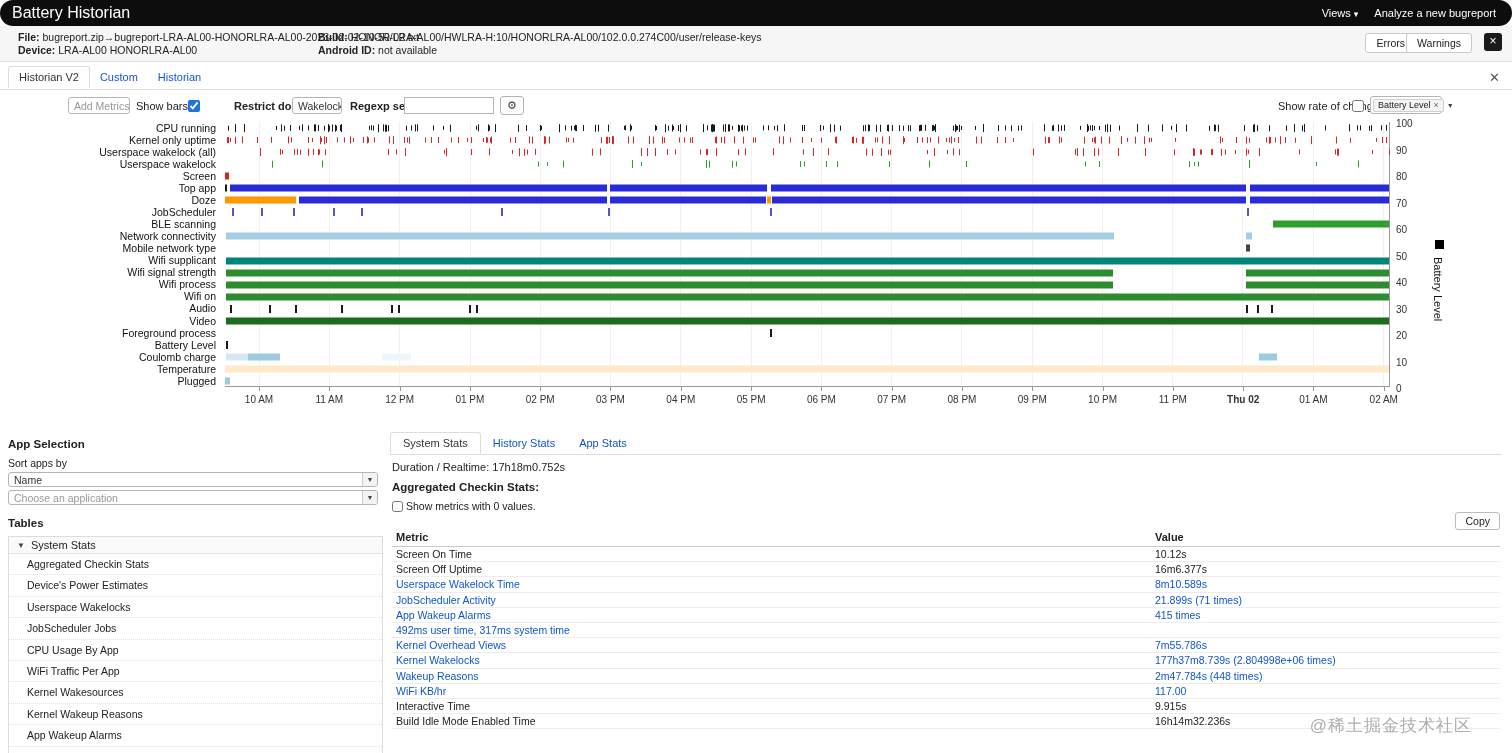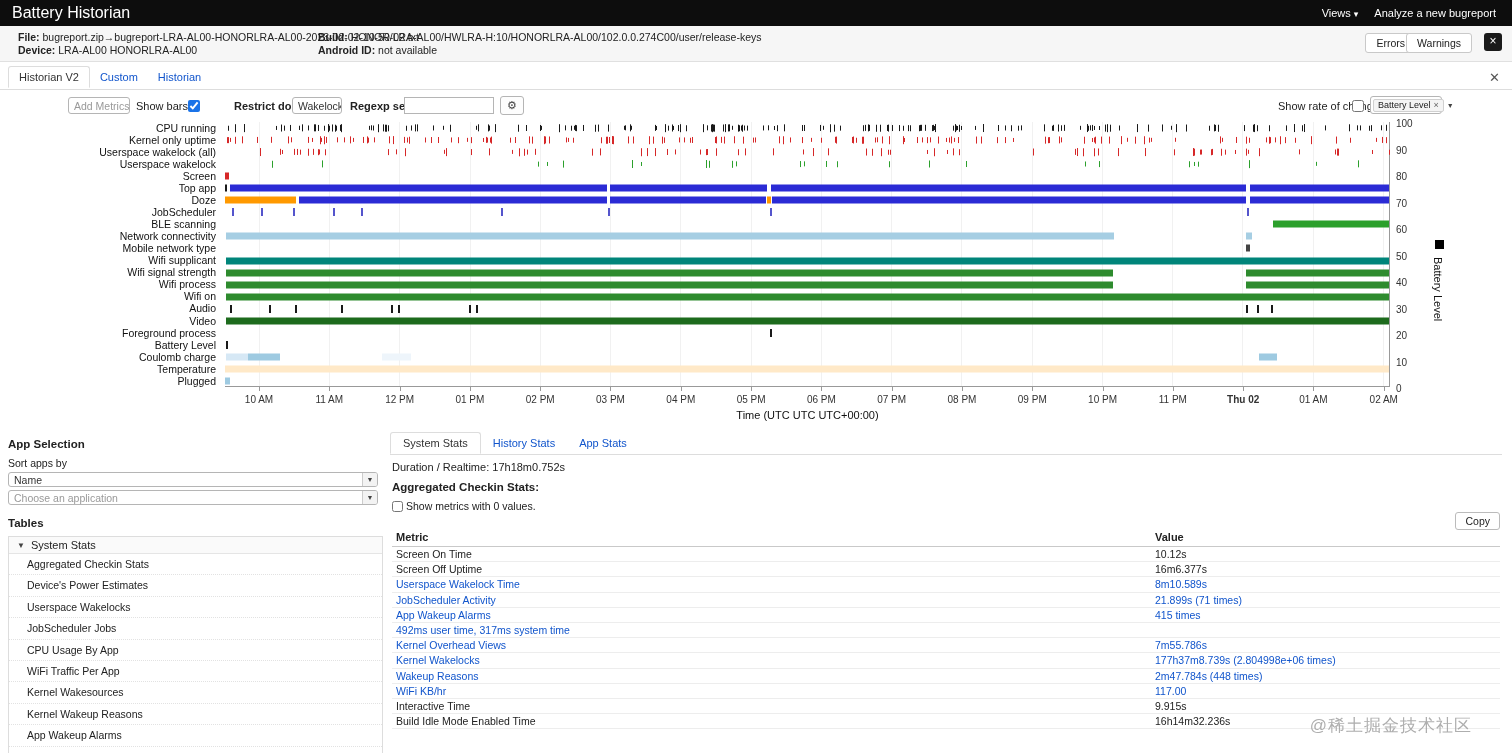--- a/index.html
+++ b/index.html
@@ -1,21 +1,21 @@
 <!DOCTYPE html>
 <html><head>
 <meta charset="utf-8">
 <style>
   * { box-sizing: border-box; margin: 0; padding: 0; }
   html,body { width:1512px; height:753px; overflow:hidden; }
   body { font-family:"Liberation Sans", sans-serif; font-size:11px; color:#222; background:#fff; }
   .app { position:relative; width:1512px; height:753px; background:#fff; overflow:hidden; }
 
   
-  .topbar { position:absolute; left:0; top:0; width:100%; height:26px; background:#0d0d0d; color:#fff; display:flex; align-items:center; }
+  .topbar { position:absolute; left:0; top:0; width:100%; height:26px; background:#0d0d0d; color:#fff; display:flex; align-items:center;border-radius:13px; }
   .topbar .title { font-size:16px; margin-left:12px; font-weight:400; }
   .topbar .spacer { flex:1; }
   .topbar .toplink { font-size:11px; color:#fff; margin-right:16px; cursor:pointer; }
   .topbar .caret { font-size:9px; margin-left:3px; }
 
   
   .infobar { position:absolute; left:0; top:26px; width:100%; height:36px; background:#f6f6f6; border-bottom:1px solid #e0e0e0; }
   .infobar .col1 { position:absolute; left:18px; top:5px; line-height:13px; font-size:10.5px; }
   .infobar .col2 { position:absolute; left:318px; top:5px; line-height:13px; font-size:10.5px; }
   .infobar b { font-weight:700; }
@@ -773,21 +773,20 @@
         <div class="x-tick-label" style="left: 75.328%;">10 PM</div>
         <div class="x-tickmark" style="left: 81.362%;"></div>
         <div class="x-tick-label" style="left: 81.362%;">11 PM</div>
         <div class="x-tickmark" style="left: 87.396%;"></div>
         <div class="x-tick-label bold" style="left: 87.396%;">Thu 02</div>
         <div class="x-tickmark" style="left: 93.43%;"></div>
         <div class="x-tick-label" style="left: 93.43%;">01 AM</div>
         <div class="x-tickmark" style="left: 99.464%;"></div>
         <div class="x-tick-label" style="left: 99.464%;">02 AM</div>
       </div>
-    <div class="x-title">Time (UTC UTC UTC+00:00)</div>
     <div class="y-axis">
         <div class="y-tick-label" style="top: -4px;">100</div>
         <div class="y-tick-label" style="top: 22.5px;">90</div>
         <div class="y-tick-label" style="top: 49px;">80</div>
         <div class="y-tick-label" style="top: 75.5px;">70</div>
         <div class="y-tick-label" style="top: 102px;">60</div>
         <div class="y-tick-label" style="top: 128.5px;">50</div>
         <div class="y-tick-label" style="top: 155px;">40</div>
         <div class="y-tick-label" style="top: 181.5px;">30</div>
         <div class="y-tick-label" style="top: 208px;">20</div>

